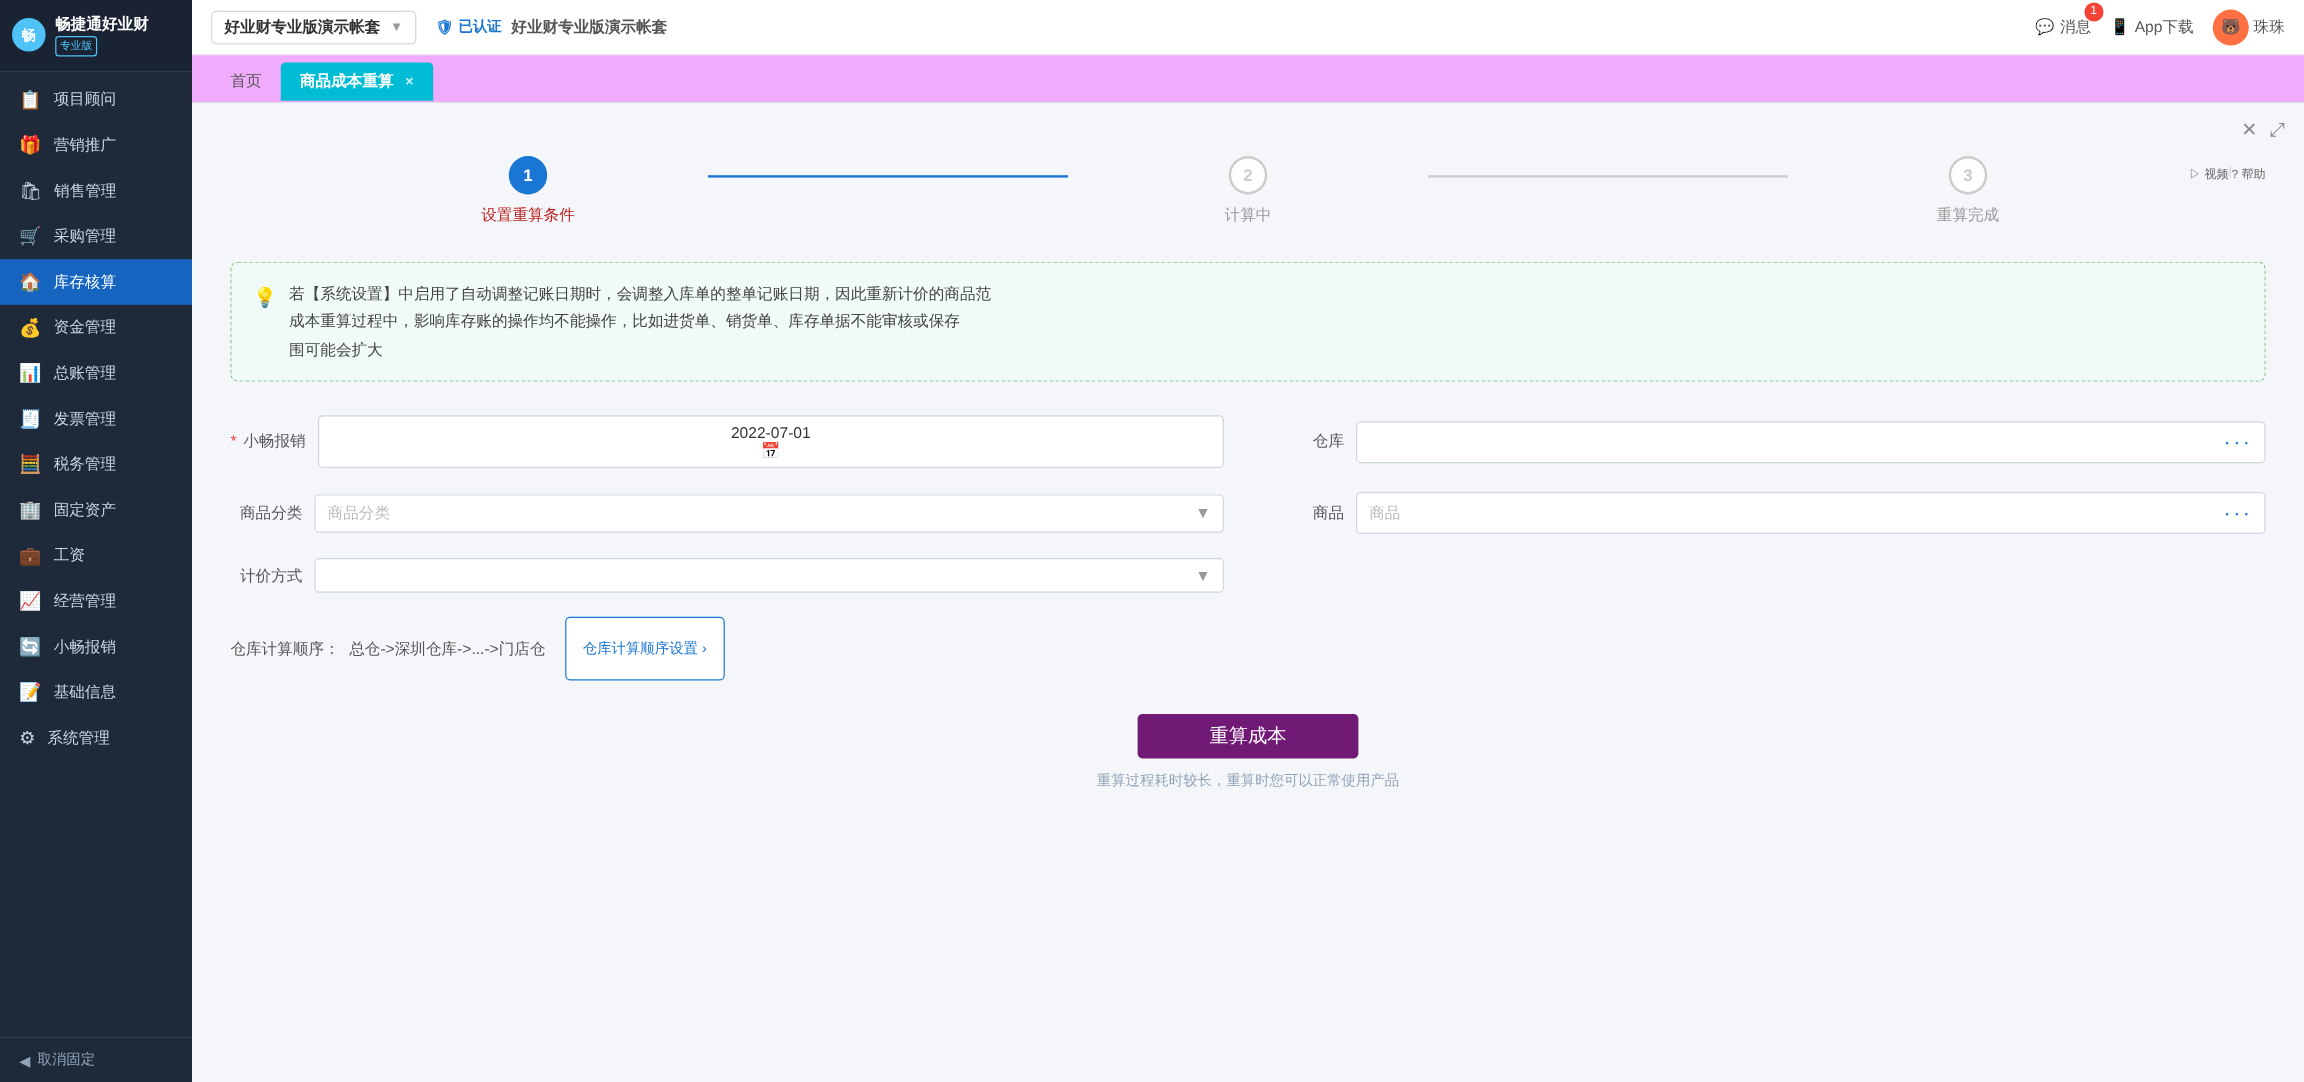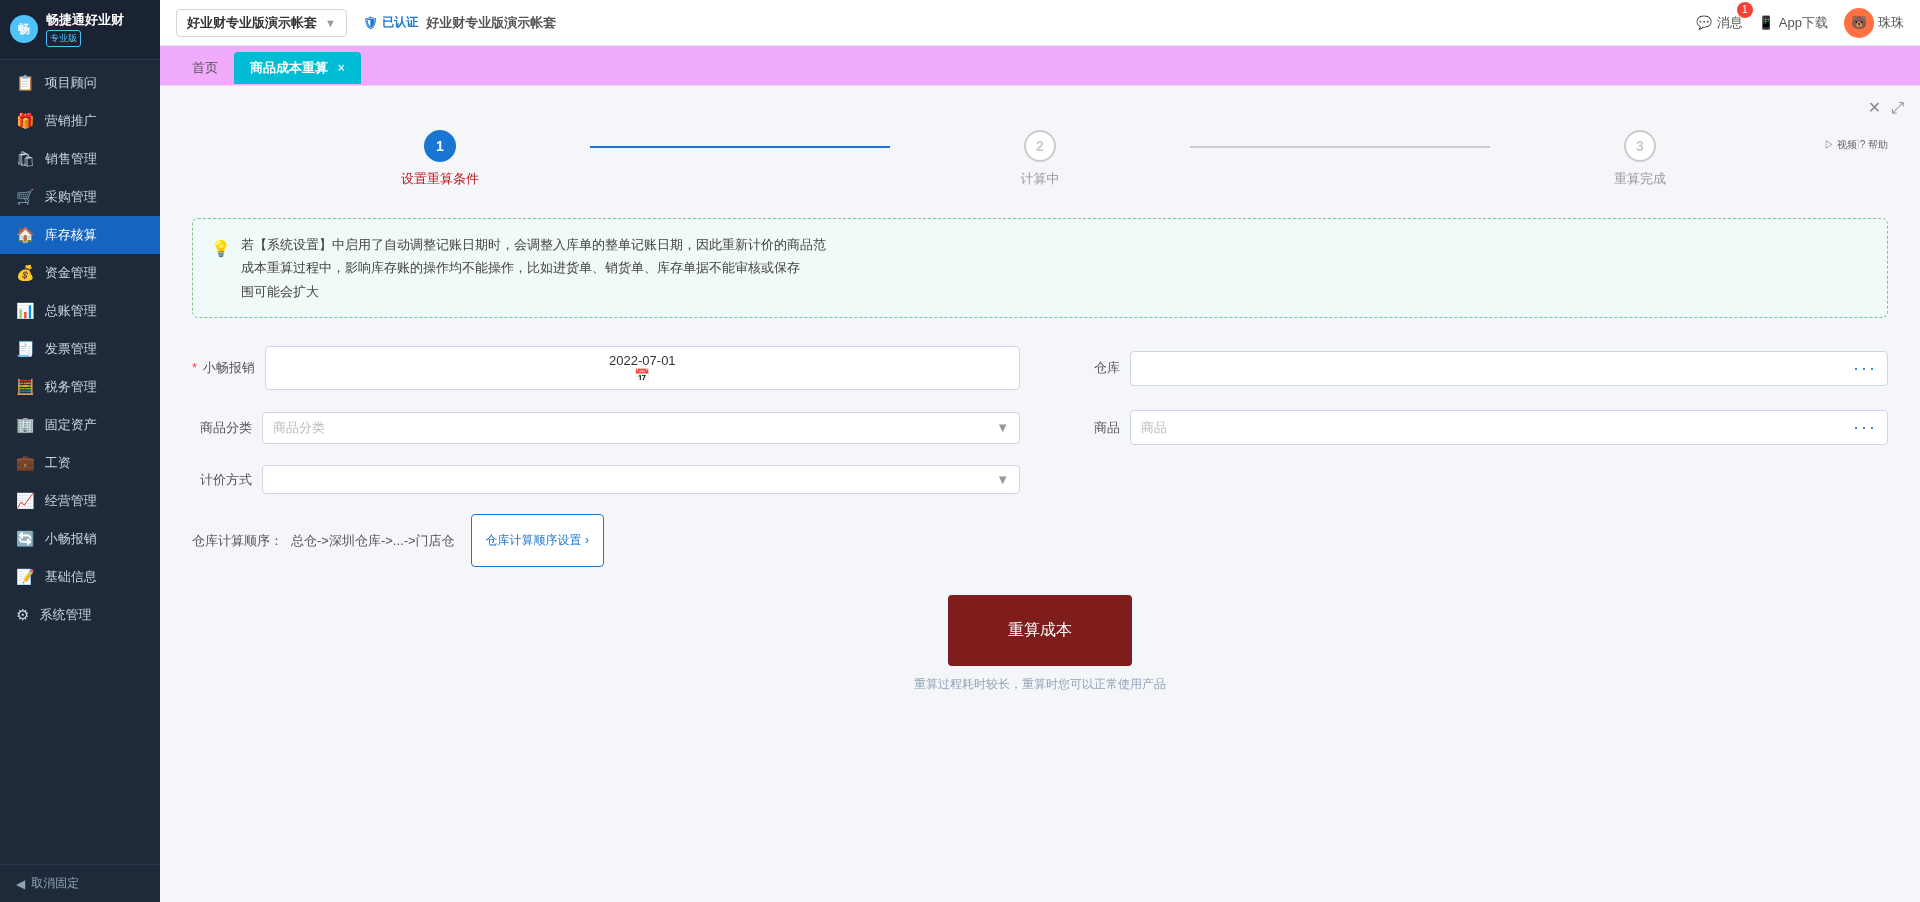--- a/index.html
+++ b/index.html
@@ -290,25 +290,25 @@
       background: #fff;
       display: flex; align-items: center; gap: 4px;
     }
 
     
     .recalc-btn-container {
       display: flex; flex-direction: column; align-items: center;
       margin-top: 10px;
     }
     .recalc-btn {
-      background: #7f1d1d;
+      background: #701a75;
       color: #fff;
       border: none;
       border-radius: 4px;
-      padding: 25px 60px;
+      padding: 8px 60px;
       font-size: 16px;
       cursor: pointer;
       margin-bottom: 10px;
       min-width: 180px;
     }
     .recalc-note { color: #90a4b7; font-size: 12px; }
 
     
     ::-webkit-scrollbar { width: 6px; }
     ::-webkit-scrollbar-track { background: #f0f2f5; }

